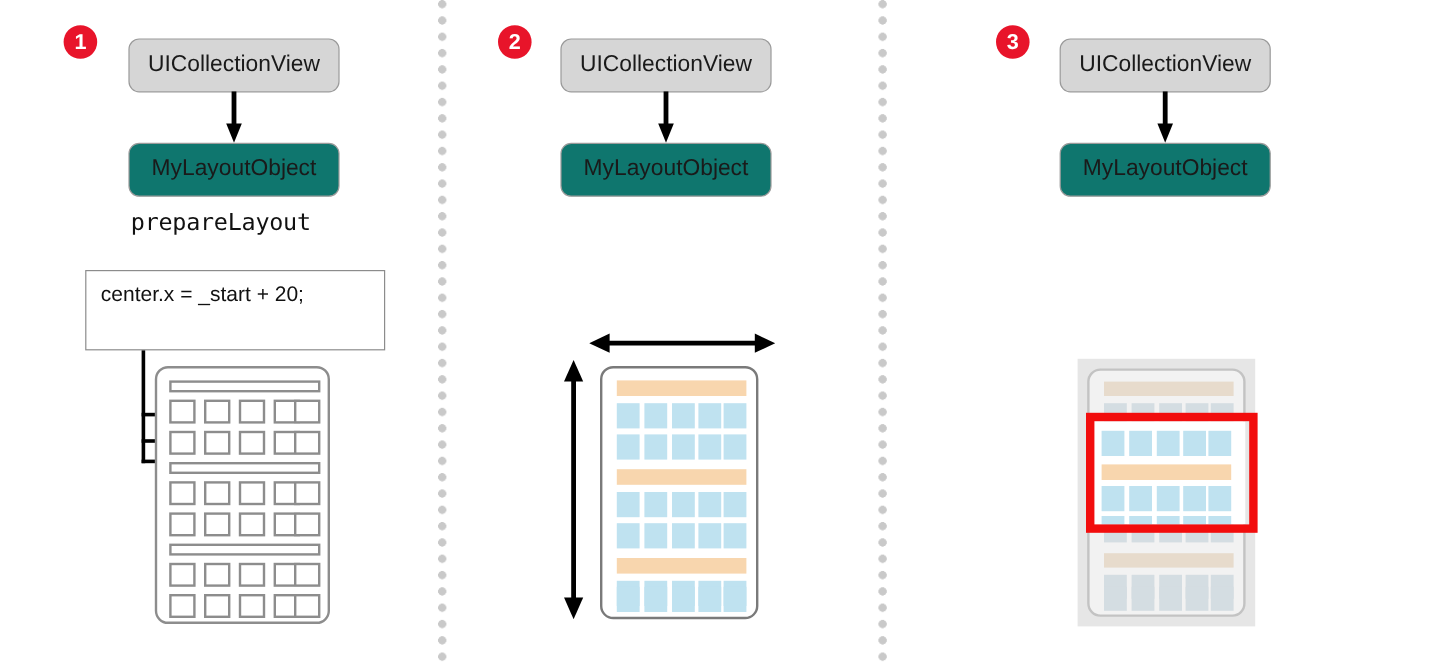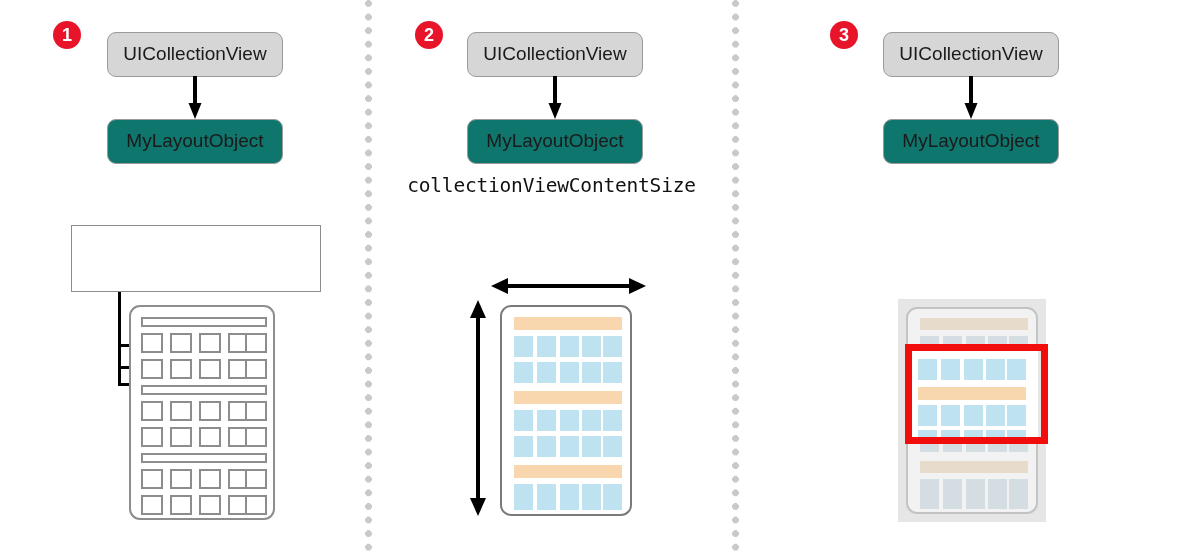--- a/index.html
+++ b/index.html
@@ -184,22 +184,24 @@
 
     <div class="node node-uicv" style="left:107px; top:32px; width:176px;">UICollectionView</div>
 
     <svg class="arrow-down" style="left:187px; top:76px;" width="16" height="44" viewBox="0 0 16 44">
       <path d="M8 0 L8 31" stroke="#000" stroke-width="4" fill="none"></path>
       <path d="M8 43 L1.5 27 L14.5 27 Z" fill="#000"></path>
     </svg>
 
     <div class="node node-layout" style="left:107px; top:119px; width:176px;">MyLayoutObject</div>
 
+    <div class="method-label" style="left:0px; top:174px; width:368px;">prepareLayout</div>
 
     <div class="code-box" style="left:71px; top:225px; width:250px; height:67px;">
+      <div class="code-line">center.x = _start + 20;</div>
     </div>
 
     <div class="conn" style="left:118px; top:292px; width:3px; height:94px;"></div>
     <div class="conn" style="left:118px; top:344px; width:28px; height:3px;"></div>
     <div class="conn" style="left:118px; top:366px; width:28px; height:3px;"></div>
     <div class="conn" style="left:118px; top:383px; width:28px; height:3px;"></div>
 
     <div class="cv-frame cv-outline" style="left:129px; top:305px; width:146px; height:215px;">
 
       <div class="hdr-bar hdr-outline" style="left:10px; top:10px; width:126px; height:10px;"></div>
@@ -246,21 +248,20 @@
 
     <div class="node node-uicv" style="left:99px; top:32px; width:176px;">UICollectionView</div>
 
     <svg class="arrow-down" style="left:179px; top:76px;" width="16" height="44" viewBox="0 0 16 44">
       <path d="M8 0 L8 31" stroke="#000" stroke-width="4" fill="none"></path>
       <path d="M8 43 L1.5 27 L14.5 27 Z" fill="#000"></path>
     </svg>
 
     <div class="node node-layout" style="left:99px; top:119px; width:176px;">MyLayoutObject</div>
 
-    <div class="method-label" style="left:-8px; top:174px; width:383px;">collectionViewContentSize</div>
 
     <svg style="position:absolute; left:123px; top:274px;" width="155" height="24" viewBox="0 0 155 24">
       <path d="M14 12 L141 12" stroke="#000" stroke-width="4" fill="none"></path>
       <path d="M0 12 L17 4 L17 20 Z" fill="#000"></path>
       <path d="M155 12 L138 4 L138 20 Z" fill="#000"></path>
     </svg>
 
     <svg style="position:absolute; left:98px; top:300px;" width="24" height="216" viewBox="0 0 24 216">
       <path d="M12 14 L12 202" stroke="#000" stroke-width="4" fill="none"></path>
       <path d="M12 0 L4 18 L20 18 Z" fill="#000"></path>

